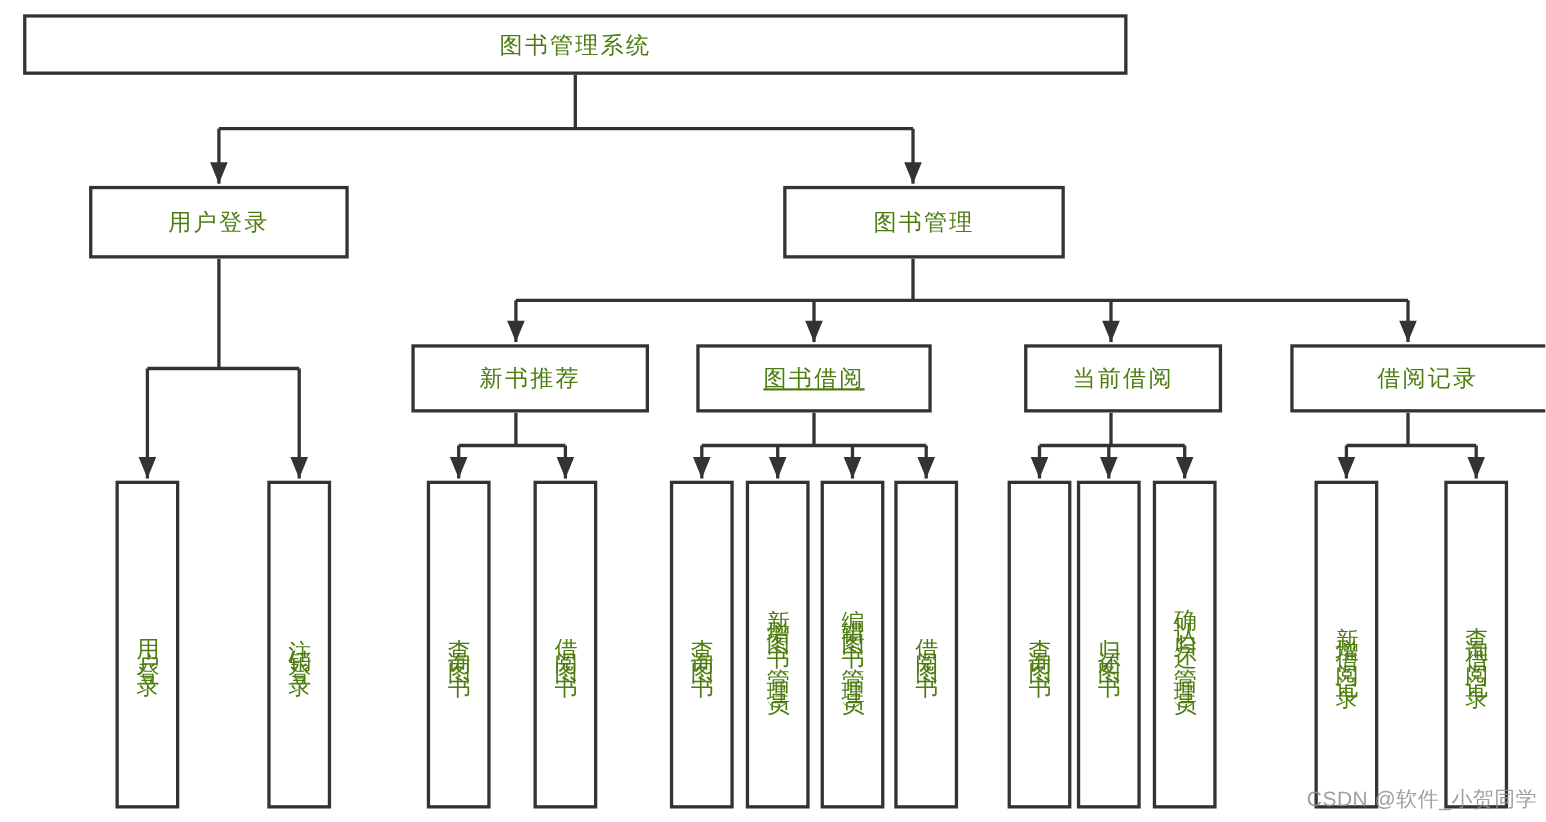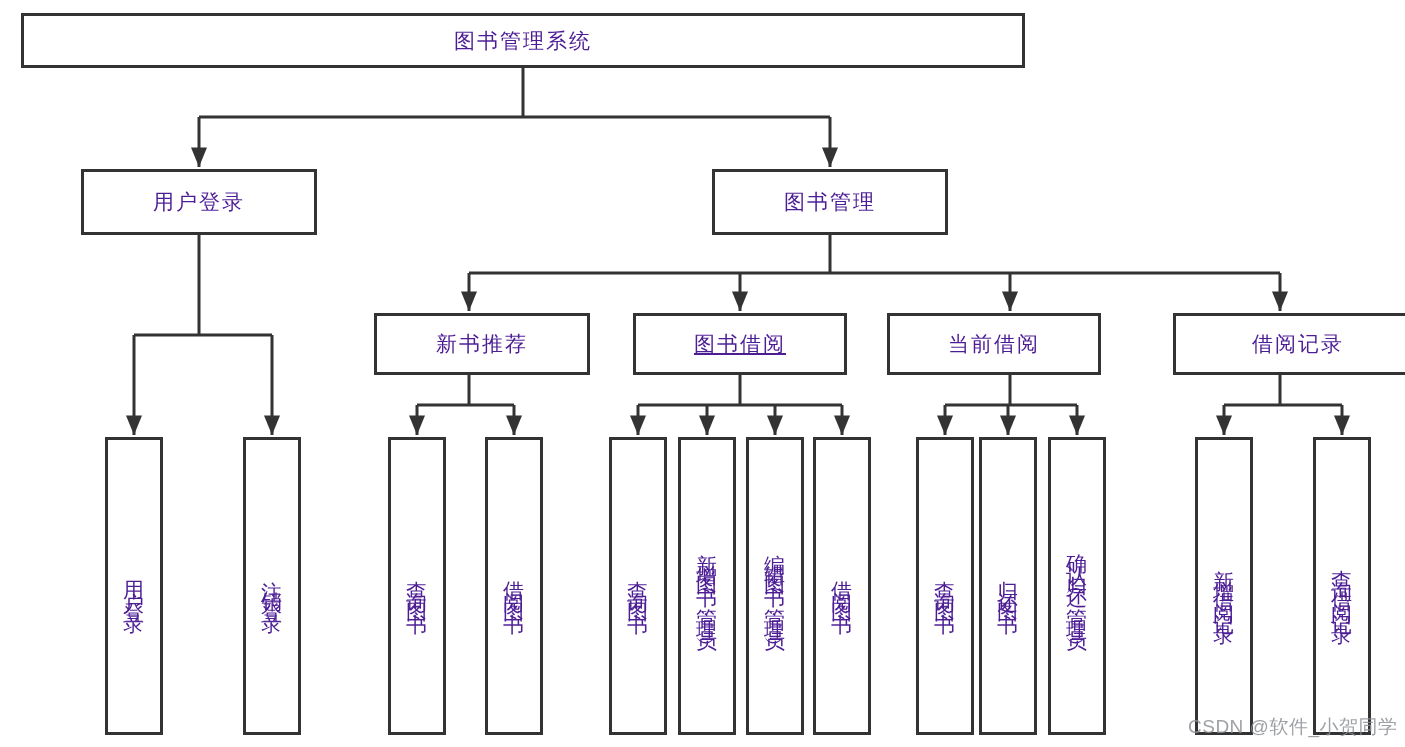--- a/index.html
+++ b/index.html
@@ -17,21 +17,21 @@
     width: 1405px; height: 747px;
   }
   .box {
     position: absolute;
     box-sizing: border-box;
     background: #ffffff;
     border: 3px solid #333333;
     display: flex;
     align-items: center;
     justify-content: center;
-    color: #4c1d95;
+    color: #4d7c0f;
   }
   .hlabel {
     font-size: 21px;
     letter-spacing: 2px;
     white-space: nowrap;
   }
   .leaf { top: 437px; width: 58px; height: 298px; }
   .vlabel {
     writing-mode: vertical-rl;
     text-orientation: mixed;
@@ -100,31 +100,31 @@
     </g>
   </svg>
 
   <div class="box" style="left:21px; top:13px; width:1004px; height:55px;">
     <span class="hlabel">图书管理系统</span>
   </div>
 
   <div class="box" style="left:81px; top:169px; width:236px; height:66px;">
     <span class="hlabel">用户登录</span>
   </div>
-  <div class="box" style="left:712px; top:169px; width:236px; height:66px;">
+  <div class="box" style="left:712px; top:169px; width:256px; height:66px;">
     <span class="hlabel">图书管理</span>
   </div>
 
   <div class="box" style="left:374px; top:313px; width:216px; height:62px;">
     <span class="hlabel">新书推荐</span>
   </div>
   <div class="box" style="left:633px; top:313px; width:214px; height:62px;text-decoration:underline;">
     <span class="hlabel">图书借阅</span>
   </div>
-  <div class="box" style="left:887px; top:313px; width:214px; height:62px;">
+  <div class="box" style="left:931px; top:313px; width:180px; height:62px;">
     <span class="hlabel">当前借阅</span>
   </div>
   <div class="box" style="left:1173px; top:313px; width:250px; height:62px;">
     <span class="hlabel">借阅记录</span>
   </div>
 
   <div class="box leaf" style="left:105px;">
     <span class="vlabel">用户登录</span>
   </div>
   <div class="box leaf" style="left:243px;">

